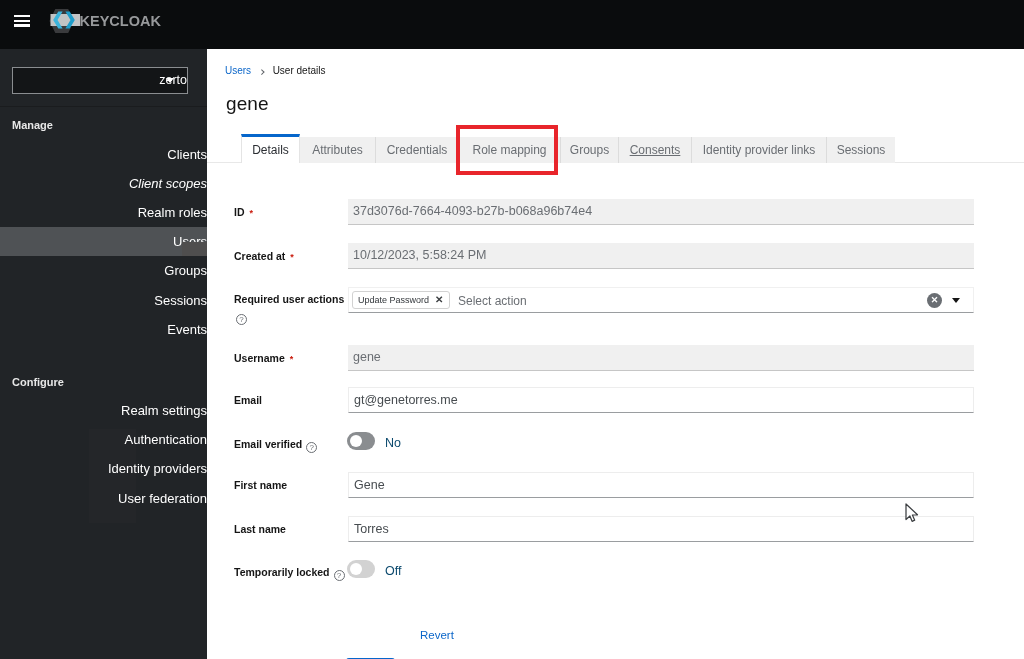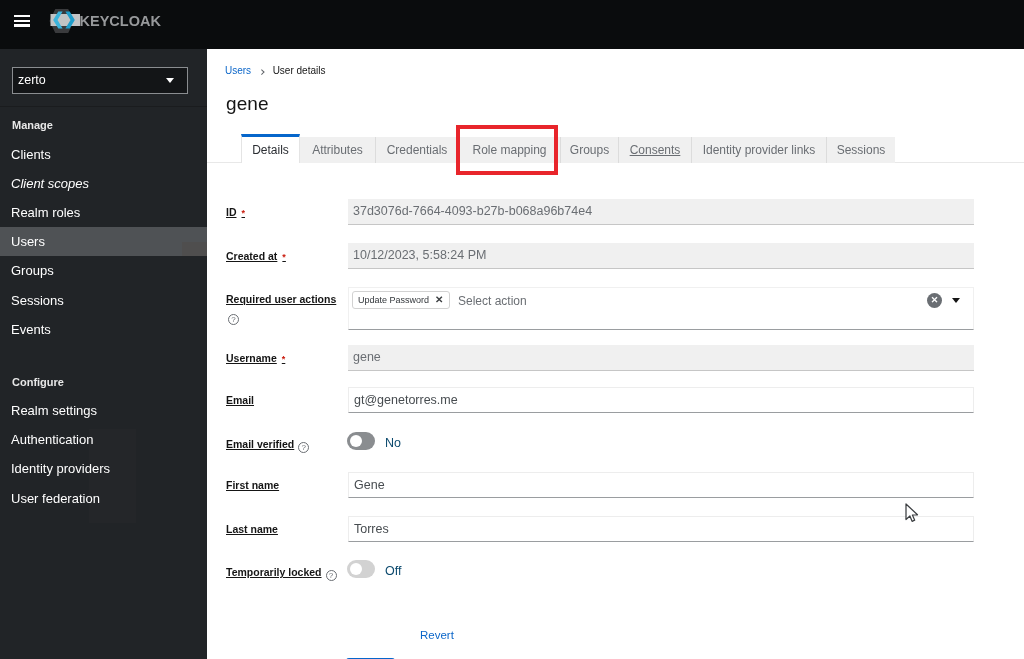--- a/index.html
+++ b/index.html
@@ -7,21 +7,21 @@
   font-family:"Liberation Sans", sans-serif; }
 #page { position:relative; width:1024px; height:659px; }
 
 
 #hdr { position:absolute; left:0; top:0; width:1024px; height:49px; background:#0a0c0d; }
 #burger { position:absolute; left:14px; top:15px; width:16px; height:12px; }
 #burger div { height:2.4px; background:#fdfdfd; margin-bottom:2.3px; }
 #logo { position:absolute; left:49px; top:8px; }
 
 
-#side { position:absolute; left:0; top:49px; width:231px; height:610px; background:#212427; }
+#side { position:absolute; left:0; top:49px; width:231px; height:610px; background:#212427;text-align:right; }
 #side .artifact { position:absolute; left:89px; top:380px; width:47px; height:94px; background:#242629; }
 #realm { position:absolute; left:12px; top:18px; width:176px; height:27px;
   background:#131517; border:1px solid #8a8d90; color:#fff;
   line-height:25px; padding-left:5px; font-size:12.5px; }
 #realm .caret { position:absolute; right:13px; top:10px; width:0; height:0;
   border-left:4px solid transparent; border-right:4px solid transparent; border-top:5px solid #fff; }
 #realmline { position:absolute; left:0; top:57px; width:207px; height:1px; background:#1a1c1e; }
 .navsec { position:absolute; left:12px; color:#e8e8e8; font-size:11px; font-weight:bold; }
 .navitem { position:absolute; left:0; width:207px; height:29px; line-height:29px;
   padding-left:11px; color:#ffffff; font-size:13px; }
@@ -43,32 +43,32 @@
 .tab { height:25.5px; margin-top:3px; background:#f0f0f0; color:#6a6e73; font-size:12px;
   display:flex; align-items:center; justify-content:center; border-left:1px solid #dcdcdc; }
 .tab:first-child { border-left:none; }
 .tab.active { background:#fff; color:#2b2e33; height:29px; margin-top:0;
   border:1px solid #e4e4e4; border-bottom:none; border-top:3px solid #0666cb; }
 .tab.active + .tab { border-left:none; }
 #redbox { position:absolute; left:249px; top:76px; width:102px; height:50px;
   border:4.5px solid #e8252b; z-index:5; }
 
 
-.lbl { position:absolute; left:19px; font-size:10.5px; font-weight:bold; color:#151515; white-space:nowrap;text-decoration:underline; }
+.lbl { position:absolute; left:27px; font-size:10.5px; font-weight:bold; color:#151515; white-space:nowrap; }
 .lbl .req { color:#c9190b; margin-left:5px; font-size:9px; }
 .inp { position:absolute; left:141px; width:626px; height:26px; font-size:12.5px;
   line-height:24px; padding-left:5px; color:#474c50; background:#fff;
   border:1px solid #ededed; border-bottom:1px solid #9a9da0; }
 .inp.dis { background:#f0f0f0; color:#6a6e73; border:none; border-bottom:1px solid #c6c6c6; }
 .qmark { display:inline-block; width:11px; height:11px; border:1px solid #6a6e73;
   border-radius:50%; color:#6a6e73; font-size:8px; line-height:10px; text-align:center;
   font-weight:normal; vertical-align:-2px; margin-left:4px; }
 
 
-#msel { position:absolute; left:141px; top:238px; width:626px; height:43px;
+#msel { position:absolute; left:141px; top:238px; width:626px; height:26px;
   background:#fff; border:1px solid #f0f0f0; border-bottom:1px solid #9a9da0; }
 #chip { position:absolute; left:3px; top:3px; height:18px; border:1px solid #d2d2d2;
   border-radius:3px; font-size:9px; color:#33373b; line-height:16px; padding:0 6px 0 5px; background:#fff;}
 #chip b { margin-left:6px; font-size:10px; color:#3c3f42; font-weight:bold;}
 #msel .ph { position:absolute; left:109px; top:6px; font-size:12px; color:#6a6e73; }
 #msel .clear { position:absolute; right:31px; top:5px; width:15px; height:15px;
   border-radius:50%; background:#6a6e73; color:#fff; font-size:9px; font-weight:bold;
   text-align:center; line-height:15px; }
 #msel .caret { position:absolute; right:13px; top:10px; width:0; height:0;
   border-left:4.5px solid transparent; border-right:4.5px solid transparent; border-top:5.5px solid #151515; }

